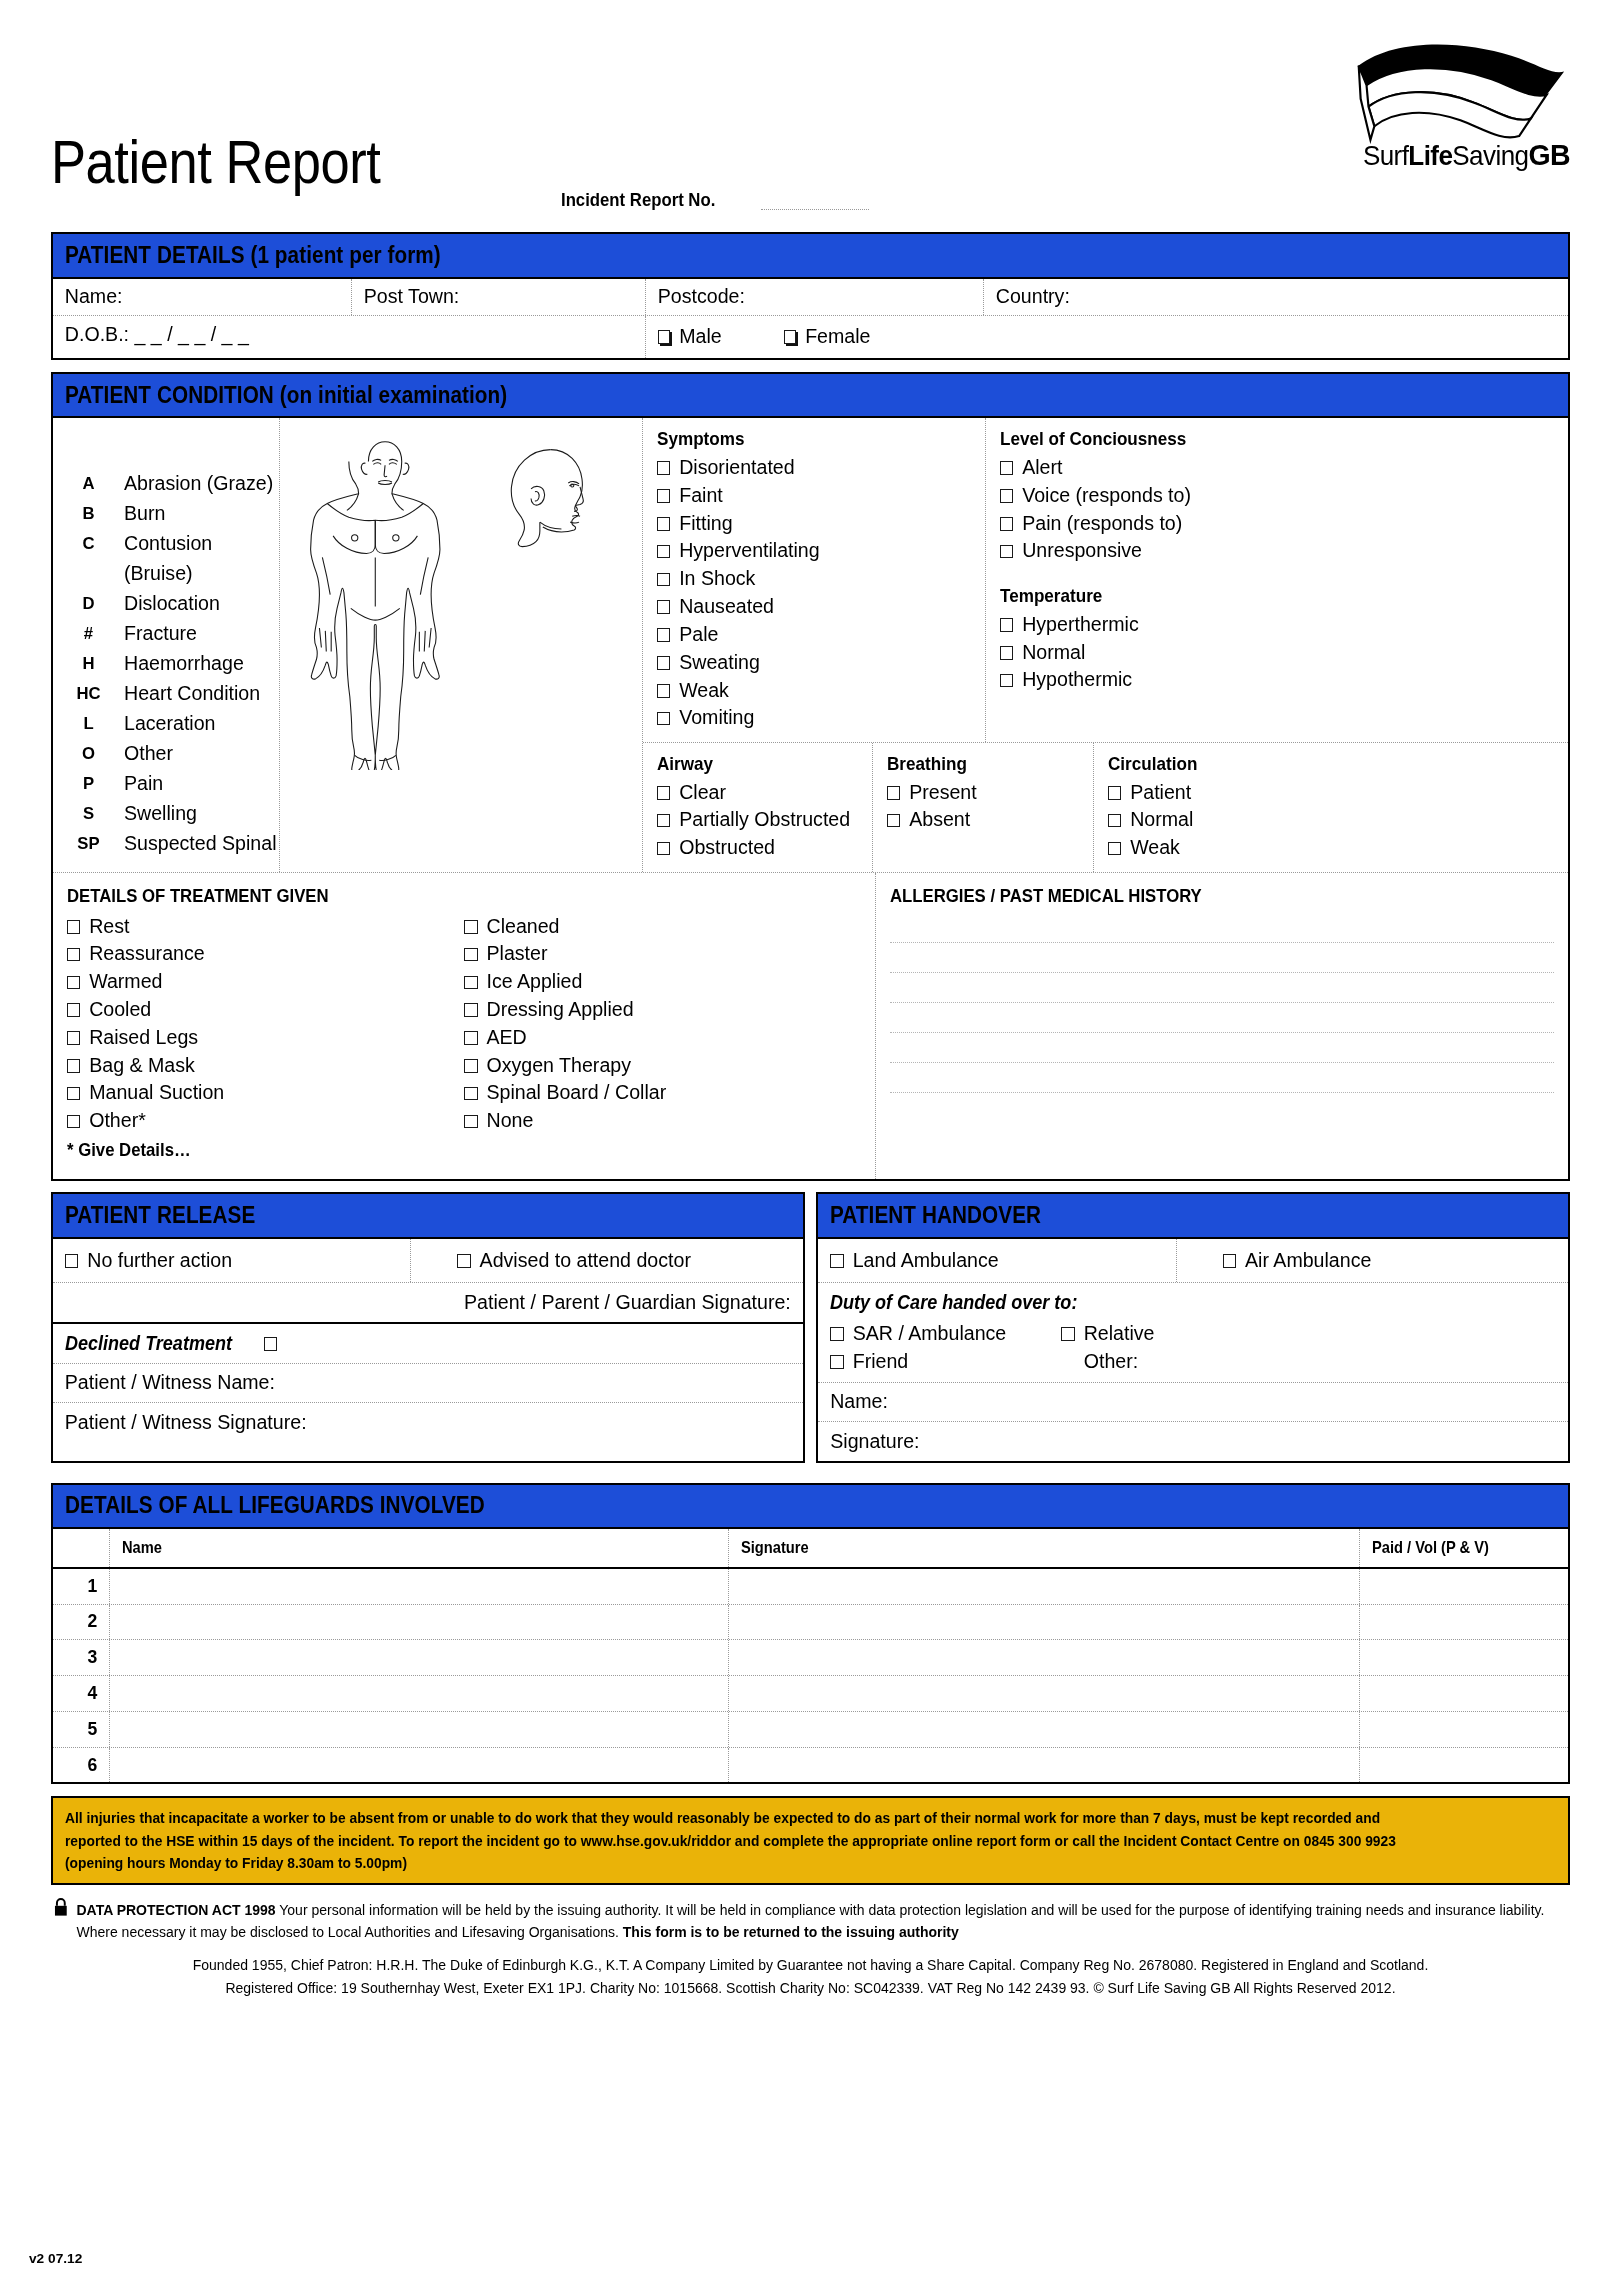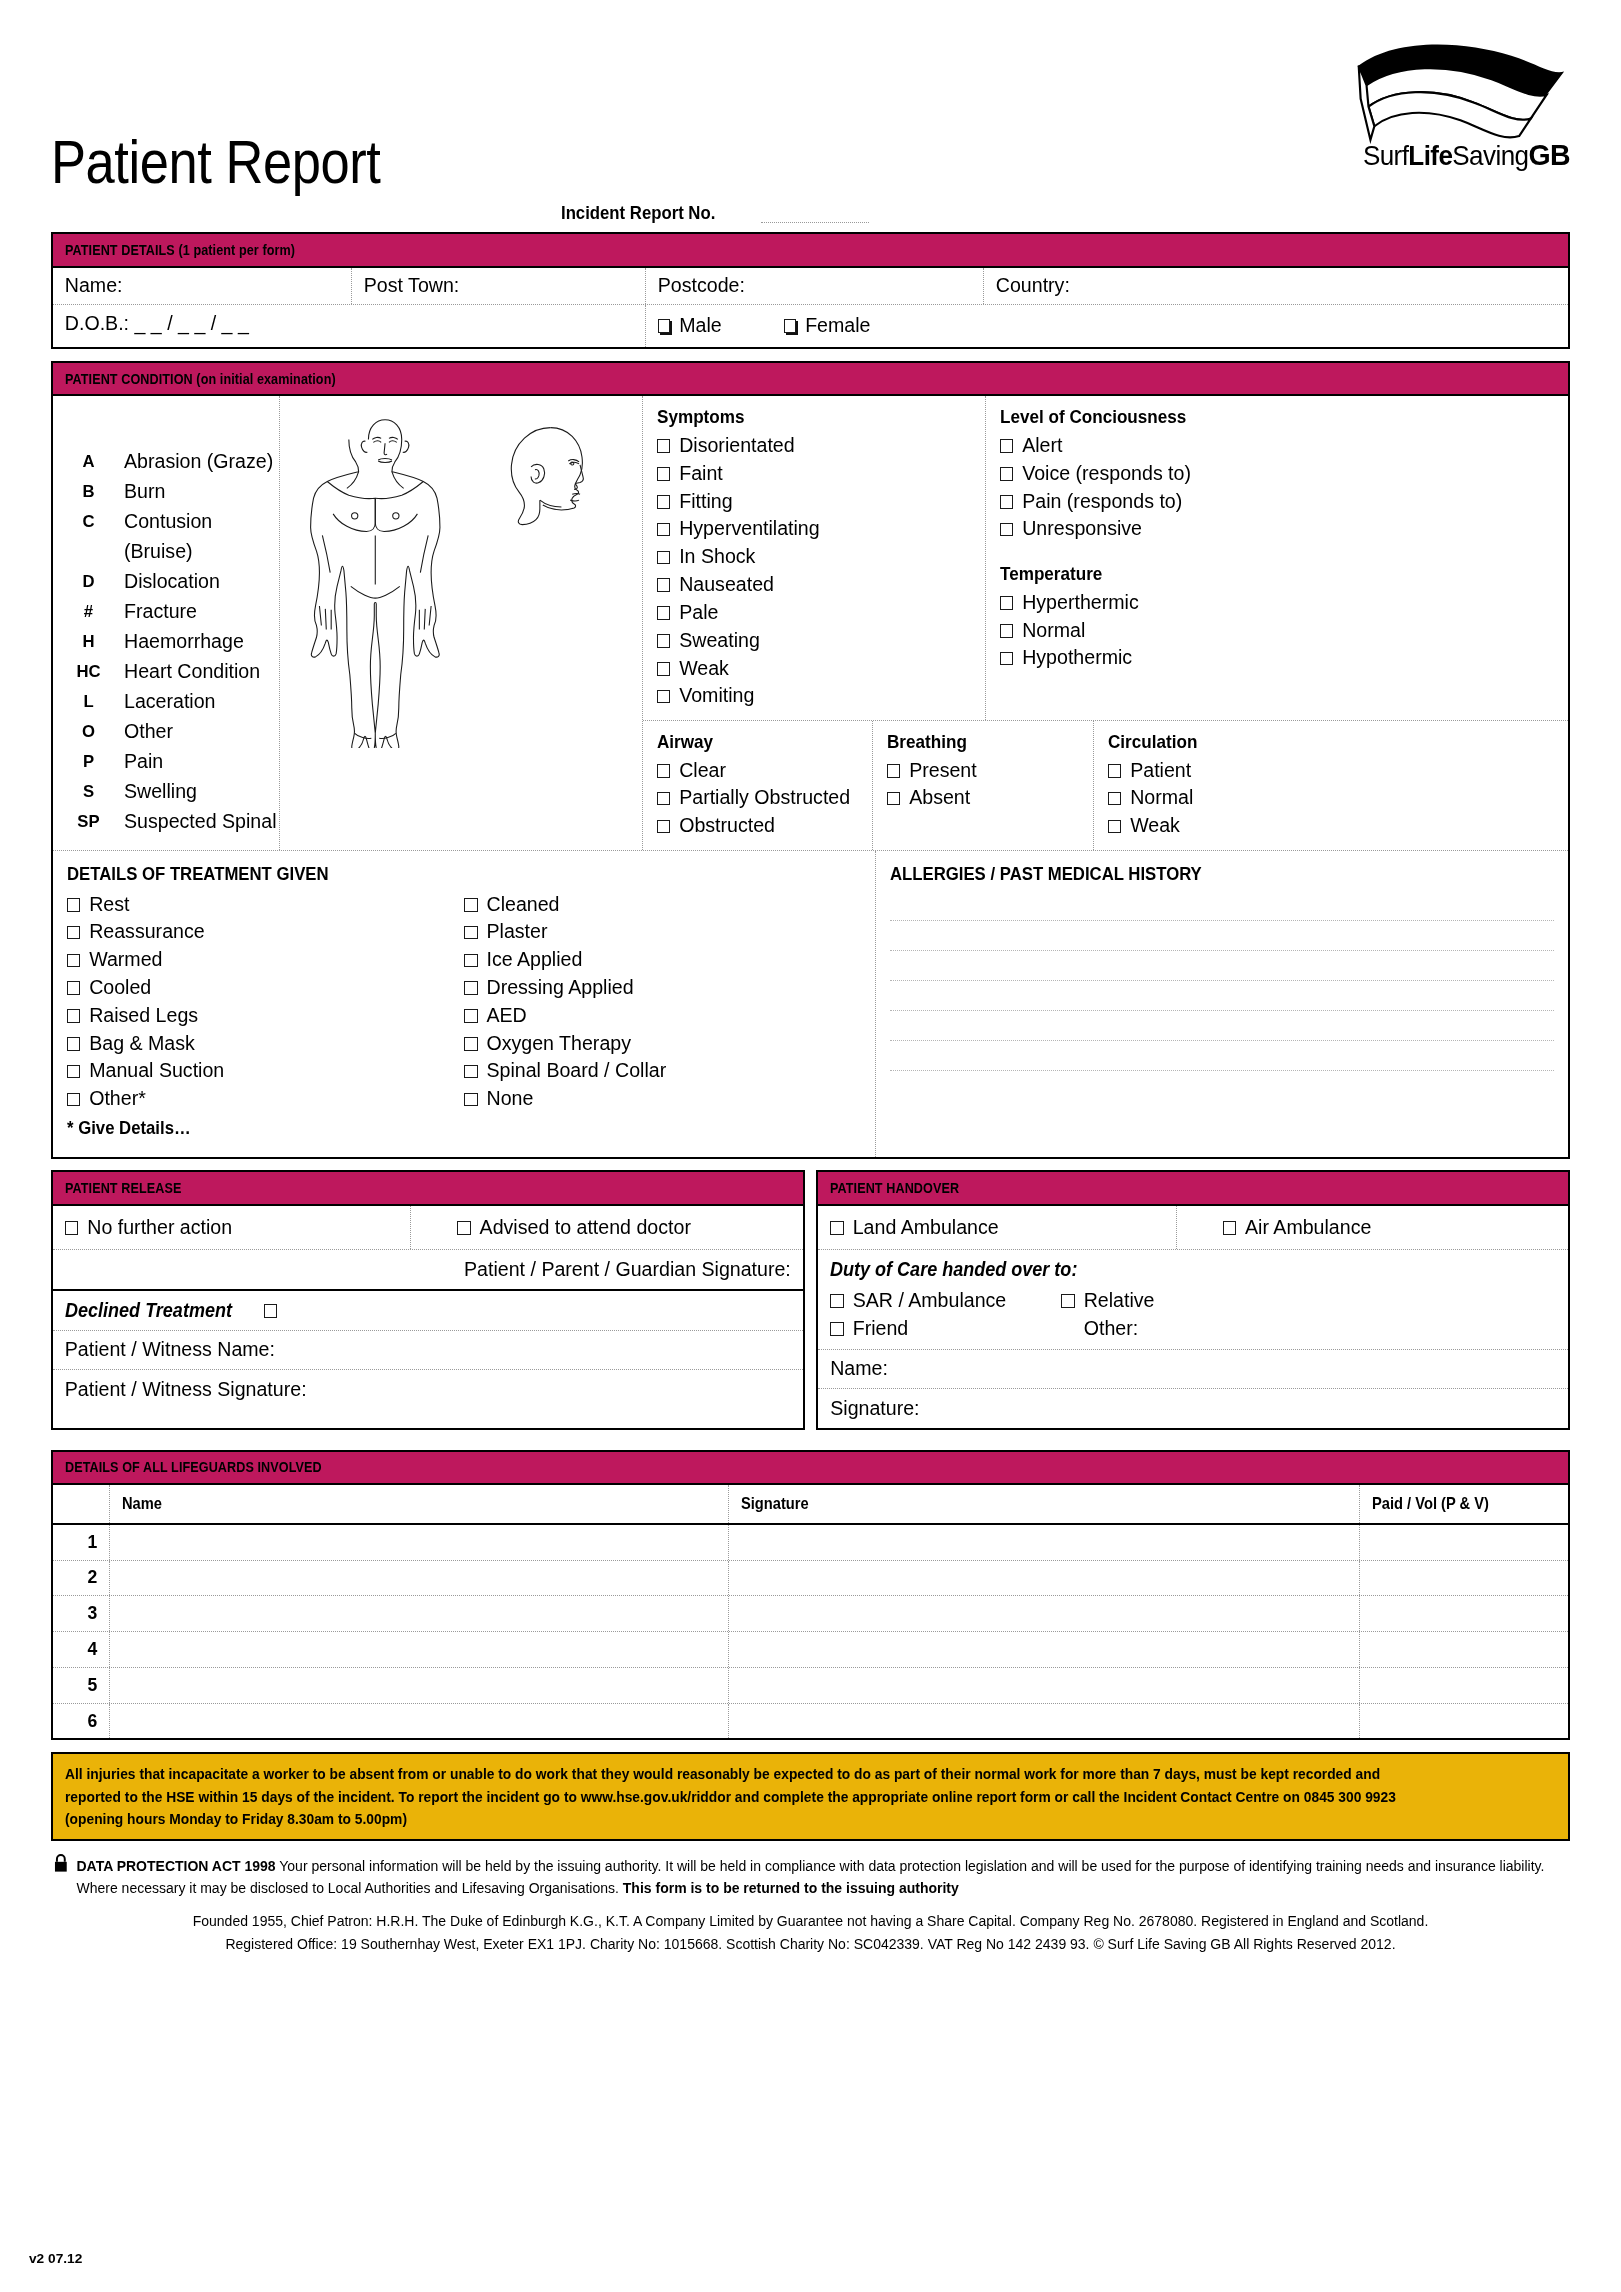--- a/index.html
+++ b/index.html
@@ -14,39 +14,39 @@
   .page { position:relative; width:1621px; height:2293px; padding:16px 51px; }
 
   
   .header { position:relative; height:216px; }
   .title {
     position:absolute; left:0; top:116px;
     font-size:61px; font-weight:400; letter-spacing:-0.5px;
     transform:scaleX(0.86); transform-origin:left center;
     line-height:1;
   }
-  .irn-wrap { position:absolute; left:510px; top:186px; width:294px; }
+  .irn-wrap { position:absolute; left:510px; top:173px; width:294px; }
   .irn-label { font-size:18.6px; font-weight:700; transform:scaleX(0.9); transform-origin:left; display:inline-block;}
   .irn-line { position:absolute; left:200px; top:19.6px; width:108px; border-bottom:1px dotted #999; }
   .logo { position:absolute; right:0; top:21.6px; width:225px; height:132px; }
   .logo svg { display:block; }
   .logo-text {
     position:absolute; right:0; bottom:-2px;
     font-size:27.4px; letter-spacing:-0.6px; white-space:nowrap;
     transform:scaleX(0.95); transform-origin:right bottom;
   }
   .lt-thin { font-weight:300; }
   .lt-bold { font-weight:700; }
   .lt-gb   { font-weight:800; font-size:30px; }
 
   
   .box { border:2.5px solid #000; margin-bottom:11.8px; }
   .bar {
-    background:#be185d; border-bottom:2.5px solid #000;
-    font-weight:700; font-size:14px; padding:7.8px 11.8px;
+    background:#1d4ed8; border-bottom:2.5px solid #000;
+    font-weight:700; font-size:23px; padding:7.8px 11.8px;
     transform-origin:left; letter-spacing:0.1px;
   }
   .bar span { display:inline-block; transform:scaleX(0.9); transform-origin:left; }
   .row { display:flex; }
   .cell { padding:6.9px 11.8px; font-size:19.6px; flex:1; }
   .dot-r { border-right:1.5px dotted #9a9a9a; }
   .dot-b { border-bottom:1.5px dotted #9a9a9a; }
   .solid-b { border-bottom:2.5px solid #000;text-align:right; }
 
   

